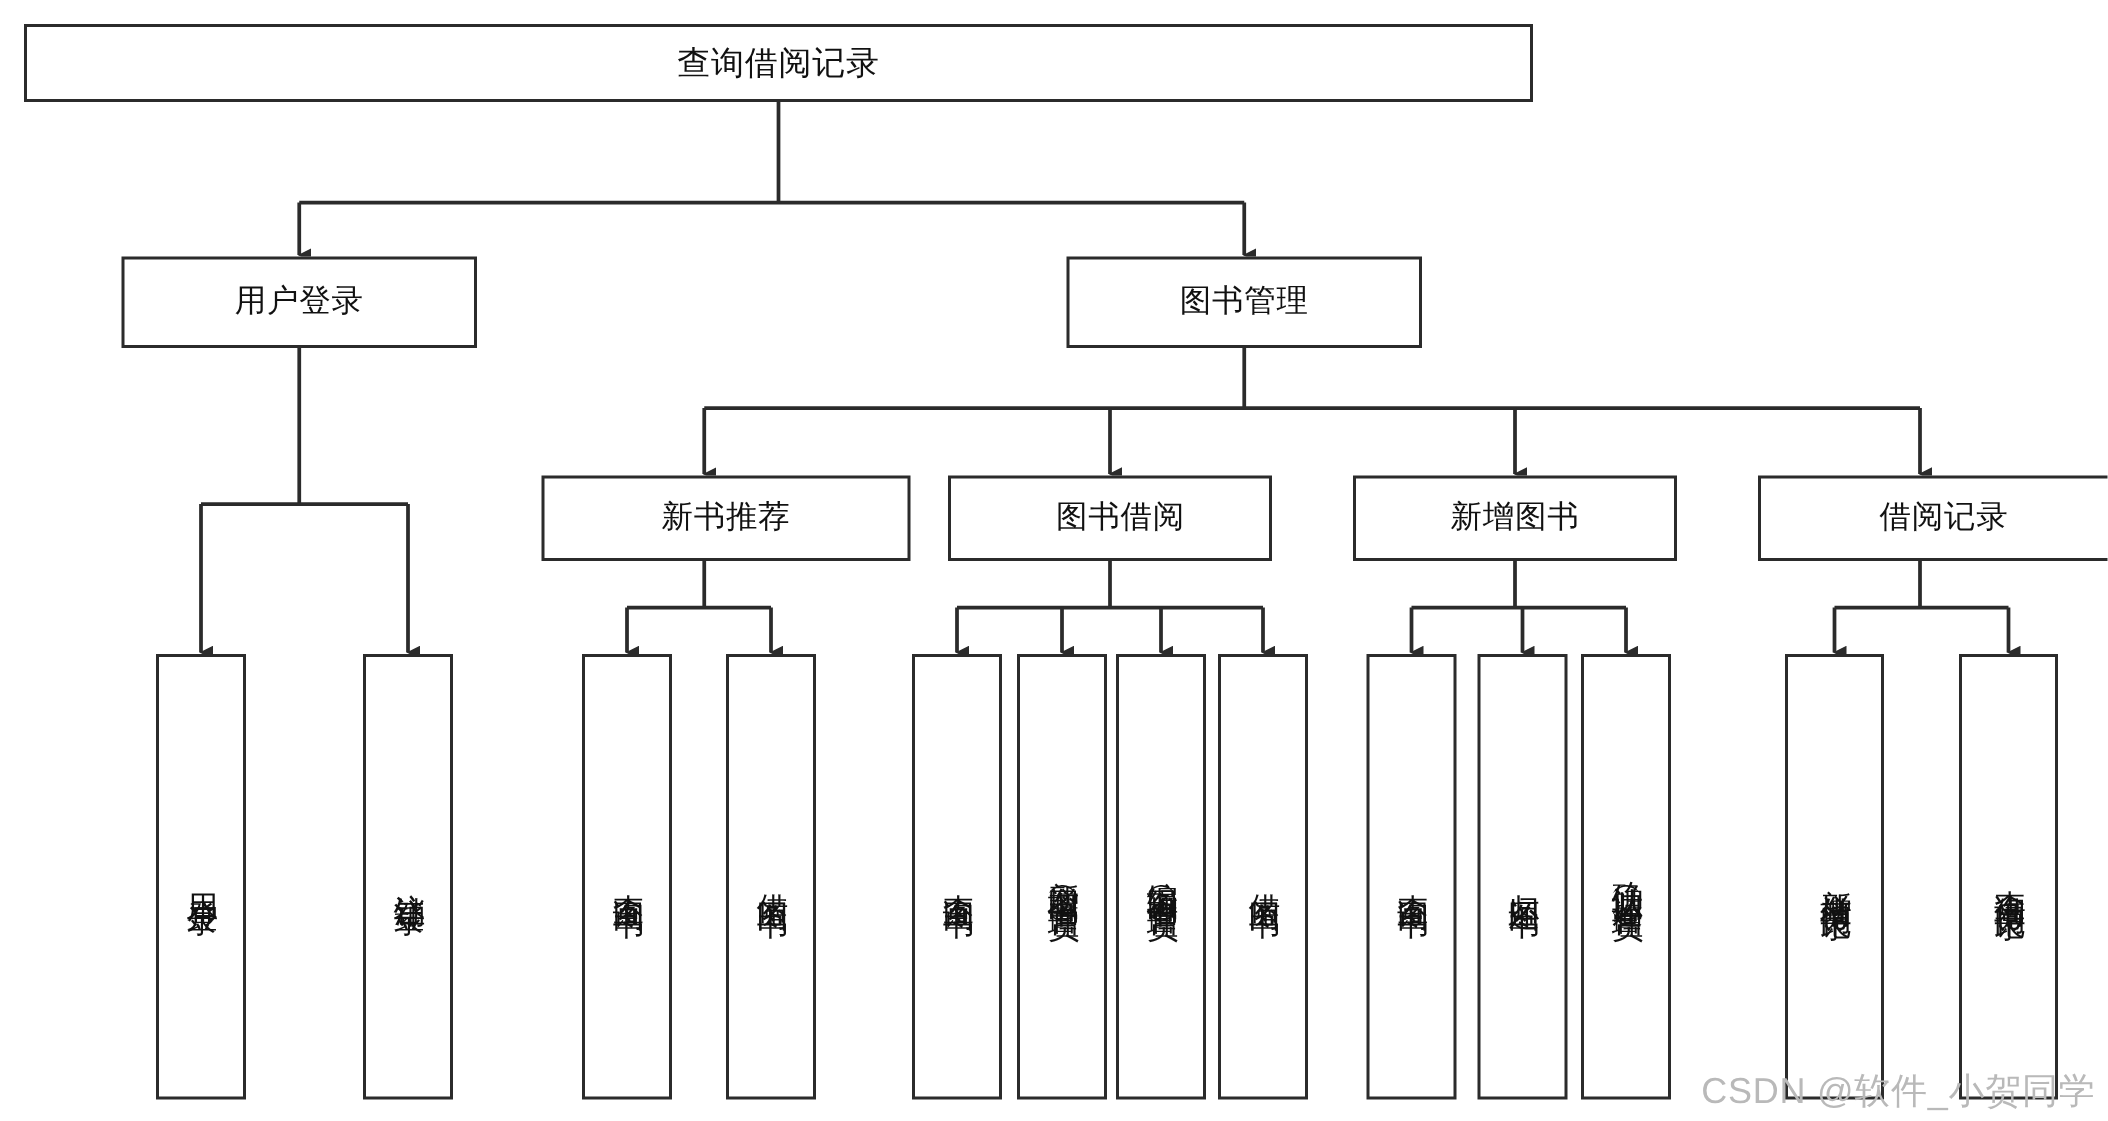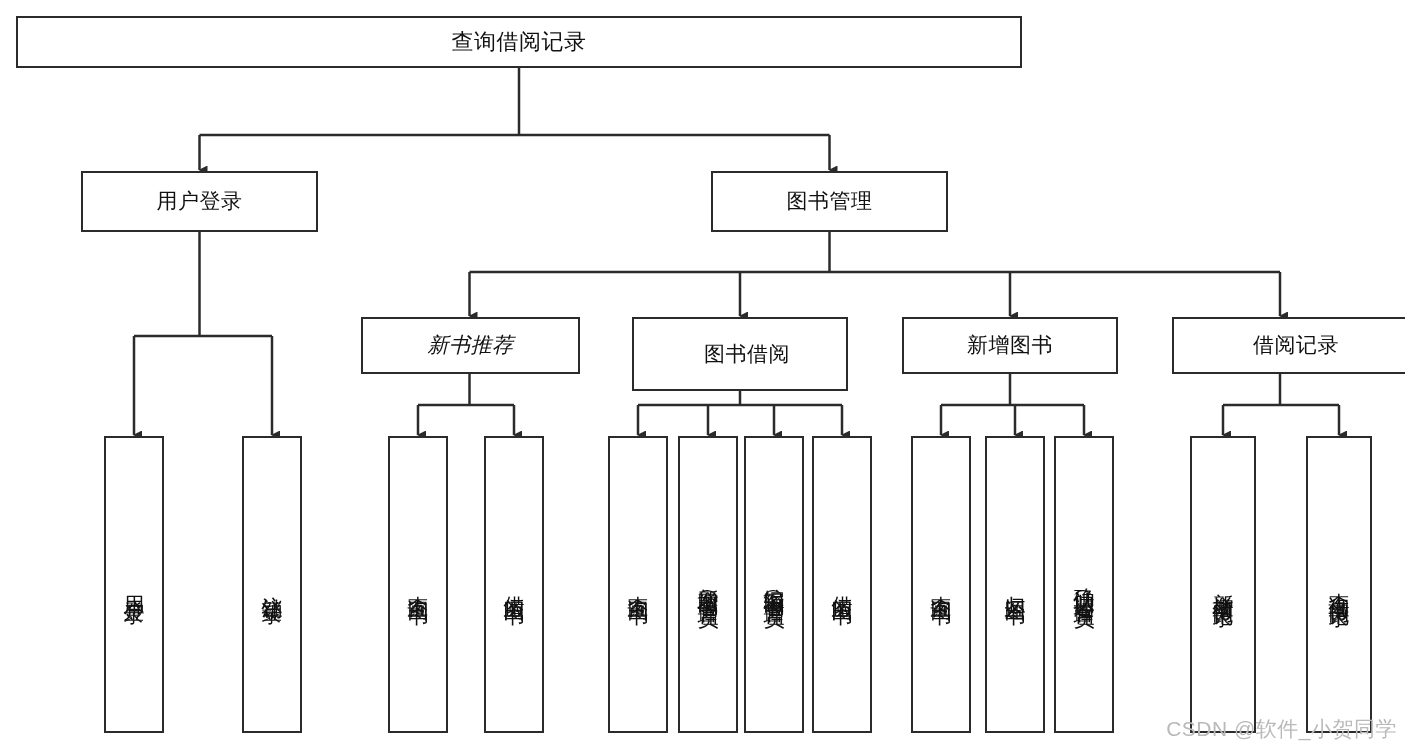--- a/index.html
+++ b/index.html
@@ -58,21 +58,21 @@
     left: 0;
     top: 0;
     width: 1405px;
     height: 747px;
     pointer-events: none;
   }
   #watermark {
     position: absolute;
     right: 8px;
     bottom: 4px;
-    font-size: 21px;
+    font-size: 24px;
     color: #b9b9b9;
     white-space: nowrap;
     letter-spacing: 0.5px;
   }
 </style>
 </head>
 <body>
 
 <div id="diagram-root">
   <svg id="connectors" viewBox="0 0 1405 747">
@@ -120,24 +120,24 @@
   <div id="nodes-layer">
       <div class="node horizontal root" style="left: 16px; top: 16px; width: 1006px; height: 52px;">
         <span class="node-label">查询借阅记录</span>
       </div>
       <div class="node horizontal" style="left: 81px; top: 171px; width: 237px; height: 61px;">
         <span class="node-label">用户登录</span>
       </div>
       <div class="node horizontal" style="left: 711px; top: 171px; width: 237px; height: 61px; align-items: center;">
         <span class="node-label">图书管理</span>
       </div>
-      <div class="node horizontal" style="left: 361px; top: 317px; width: 219px; height: 57px; font-style: italic;">
+      <div class="node horizontal" style="left: 361px; top: 317px; width: 246px; height: 57px;">
         <span class="node-label">新书推荐</span>
       </div>
-      <div class="node horizontal" style="left: 632px; top: 317px; width: 216px; height: 74px; padding-left: 14px;">
+      <div class="node horizontal" style="left: 632px; top: 317px; width: 216px; height: 57px; padding-left: 14px;">
         <span class="node-label">图书借阅</span>
       </div>
       <div class="node horizontal" style="left: 902px; top: 317px; width: 216px; height: 57px;">
         <span class="node-label">新增图书</span>
       </div>
       <div class="node horizontal" style="left: 1172px; top: 317px; width: 248px; height: 57px;">
         <span class="node-label">借阅记录</span>
       </div>
       <div class="node vertical" style="left: 104px; top: 436px; width: 60px; height: 297px;">
         <span class="node-label">用户登录</span>

